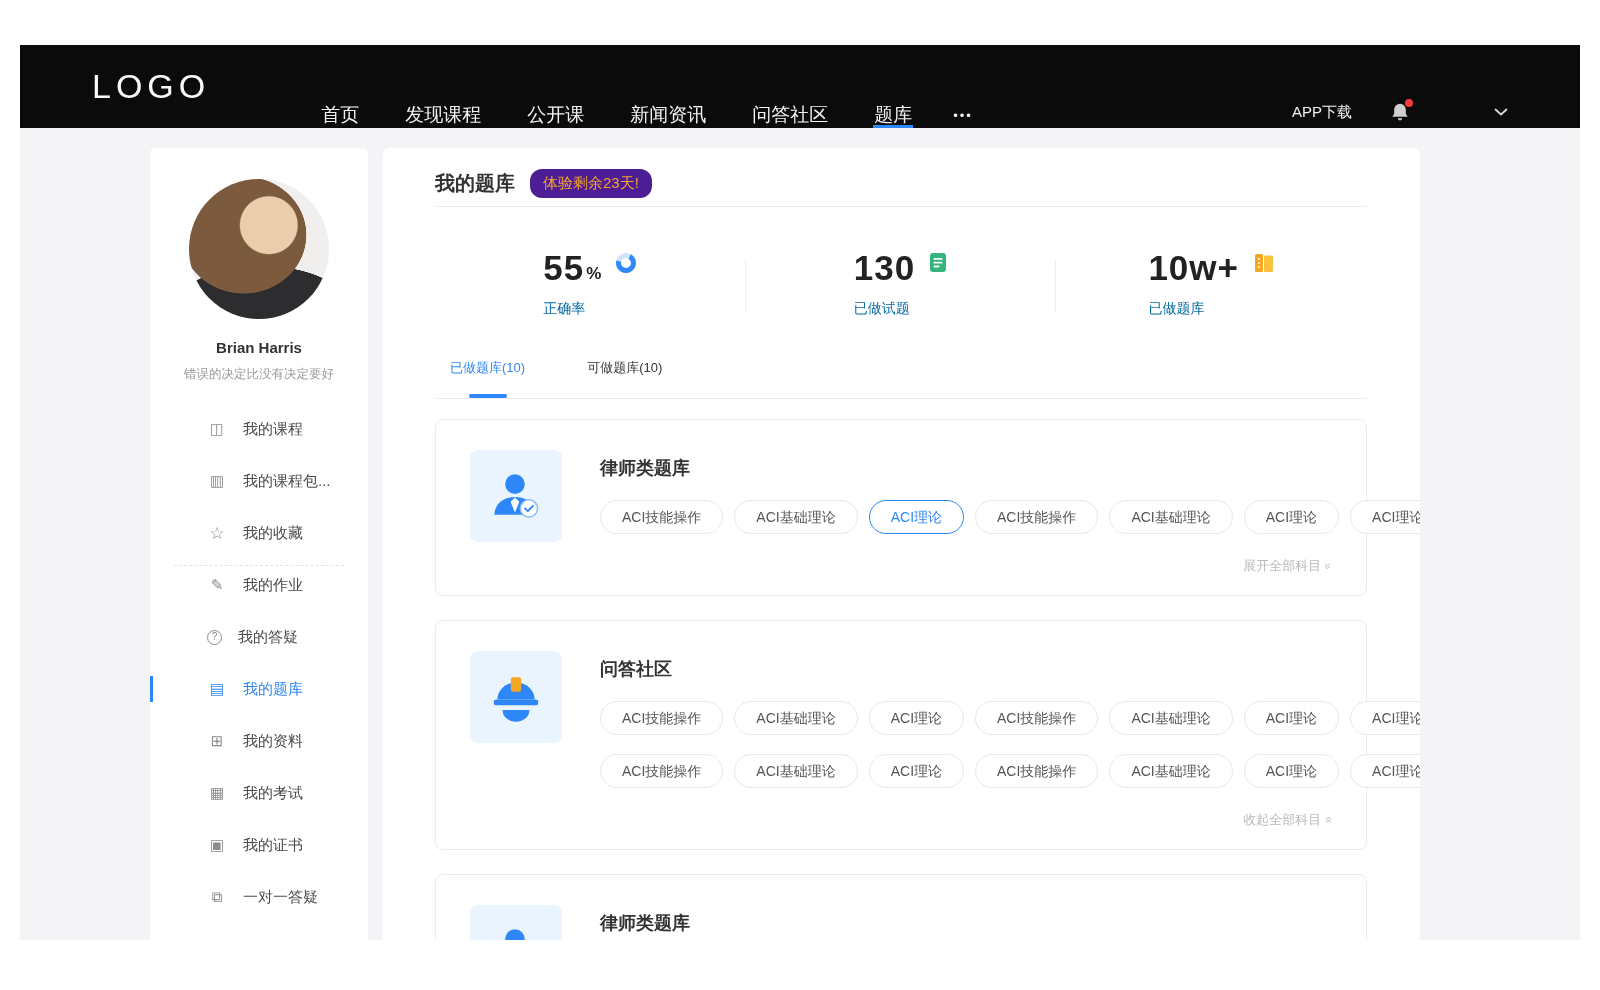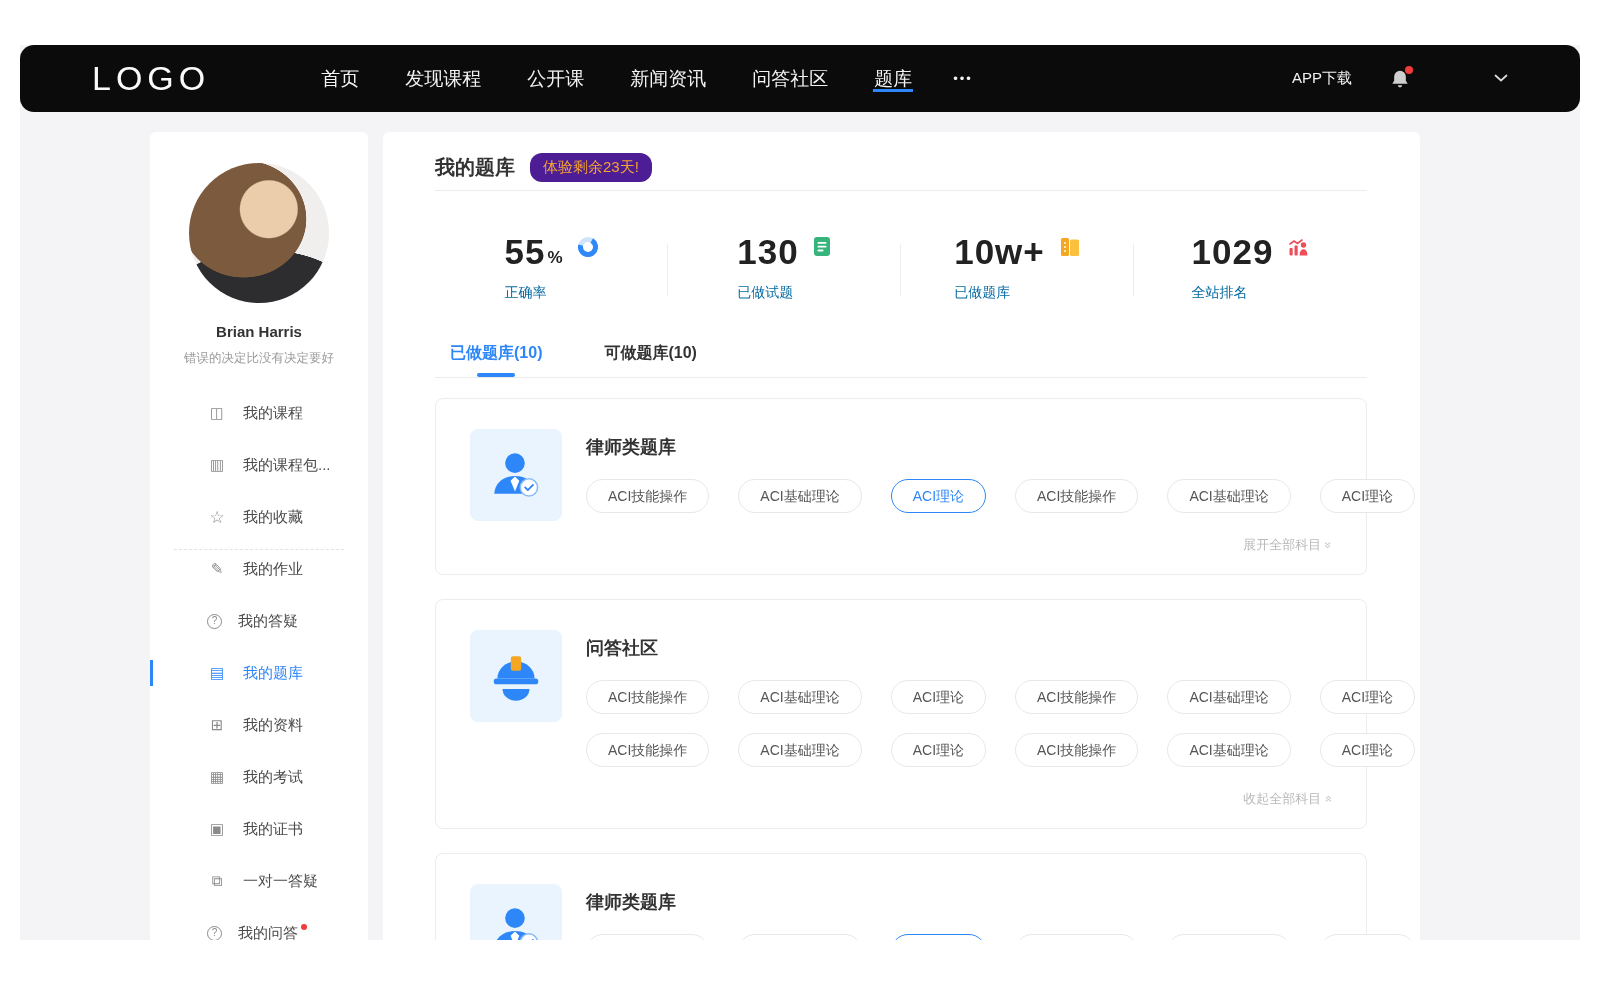--- a/index.html
+++ b/index.html
@@ -1,20 +1,20 @@
 <!DOCTYPE html>
 <html><head>
 <meta charset="utf-8">
 <style>
   * { margin:0; padding:0; box-sizing:border-box; }
   html,body { width:1600px; height:990px; background:#ffffff; font-family:"Liberation Sans","DejaVu Sans",sans-serif; }
   .app { position:absolute; left:20px; top:45px; width:1560px; height:895px; background:#f4f4f6; overflow:hidden; }
 
   
-  .nav { height:67px; background:#0b0b0c; display:flex; align-items:center; color:#fff;border-radius:14px; }
+  .nav { height:83px; background:#0b0b0c; display:flex; align-items:flex-end; color:#fff; }
   .logo { font-size:34px; font-weight:300; letter-spacing:5px; color:#fafafa; align-self:center; margin-left:72px; cursor:pointer; }
   .menu { display:flex; align-items:stretch; margin-left:88px; }
   .nav-item { position:relative; display:flex; align-items:center; padding:0 23px; font-size:19px; color:#f2f2f2; cursor:pointer; text-decoration:none; }
   .nav-item.active::after { content:""; position:absolute; left:50%; transform:translateX(-50%); bottom:0; width:40px; height:3px; background:#2e87f8; }
   .nav-item.more { letter-spacing:2px; font-size:13px; padding:0 18px; }
   .nav-right { margin-left:auto; display:flex; align-items:center; padding-right:72px; }
   .appdl { font-size:15px; color:#f2f2f2; cursor:pointer; text-decoration:none; }
   .bell { position:relative; margin-left:38px; cursor:pointer; display:flex; }
   .bell .dot { position:absolute; top:-2px; right:-3px; width:8px; height:8px; border-radius:50%; background:#f43b3b; }
   .nav-avatar { width:32px; height:32px; border-radius:50%; margin-left:34px; cursor:pointer;
@@ -72,31 +72,31 @@
   .stat:not(:last-child)::after { content:""; position:absolute; right:0; top:10px; height:52px; width:1px; background:#ededed; }
   .stat-inner { display:inline-block; text-align:left; }
   .stat-top { display:flex; align-items:flex-start; }
   .stat-value { font-size:35px; font-weight:700; color:#222; line-height:1.05; letter-spacing:1px; }
   .stat-unit { font-size:17px; font-weight:700; color:#222; align-self:flex-end; margin:0 0 3px 2px; }
   .stat-icon { margin:2px 0 0 14px; display:flex; }
   .stat-label { margin-top:13px; font-size:14px; color:#0369a1; }
 
   
   .tabs { margin-top:41px; border-bottom:1px solid #ececec; display:flex; padding-left:15px; }
-  .tab { position:relative; font-size:16px; font-weight:700; color:#333; padding-bottom:13px; margin-right:62px; cursor:pointer; }
+  .tab { position:relative; font-size:13px; font-weight:400; color:#333; padding-bottom:21px; margin-right:62px; cursor:pointer; }
   .tab.active { color:#2e87f8; }
   .tab.active::after { content:""; position:absolute; left:50%; transform:translateX(-50%); bottom:0; width:38px; height:4px; border-radius:2px; background:#2e87f8; }
 
   
   .card { margin-top:20px; border:1px solid #ececec; border-radius:8px; background:#fff; display:flex; padding:30px 32px 6px 34px; }
   .card + .card { margin-top:24px; }
   .card-icon { width:92px; height:92px; border-radius:8px; background:#eaf4fe; flex:none; display:flex; align-items:center; justify-content:center; overflow:hidden; }
-  .card-body { flex:1; margin-left:24px; min-width:0; }
+  .card-body { flex:1; margin-left:38px; min-width:0; }
   .card-title { font-size:18px; font-weight:700; color:#333; margin:6px 0 20px; }
-  .tag-row { display:flex; gap:29px; margin-bottom:19px; flex-wrap:nowrap; }
+  .tag-row { display:flex; gap:11px; margin-bottom:19px; flex-wrap:nowrap; }
   .tag { height:34px; line-height:32px; border:1px solid #e8e8e8; border-radius:17px; padding:0 21px; font-size:14px; color:#555; background:#fff; white-space:nowrap; cursor:pointer; }
   .tag.active { border-color:#2e87f8; color:#2e87f8; }
   .card-footer { text-align:right; color:#b9b9b9; font-size:13px; padding:4px 2px 14px; cursor:pointer; }
   .chevrons-down, .chevrons-up { display:inline-block; font-size:12px; margin-left:4px; color:#c5c5c5; }
   .chevrons-down { transform:rotate(90deg); }
   .chevrons-up { transform:rotate(-90deg); }
 </style>
 </head>
 <body>
 
@@ -291,37 +291,20 @@
                   <rect x="11" y="3.5" width="9" height="16.5" rx="1.5" fill="#fbc13c"></rect>
                   <circle cx="6" cy="7" r="1" fill="#fff"></circle>
                     <circle cx="6" cy="11" r="1" fill="#fff"></circle>
                     <circle cx="6" cy="15" r="1" fill="#fff"></circle>
                 </svg>
               </span>
             </div>
             <div class="stat-label">已做题库</div>
           </div>
         </div>
-        <div class="stat">
-          <div class="stat-inner">
-            <div class="stat-top">
-              <span class="stat-value">1029</span>
-              <span class="stat-icon">
-                <svg width="22" height="22" viewBox="0 0 22 22">
-                  <path d="M3 8l4-3 3.5 2.5L15 4" stroke="#ee4d5a" stroke-width="1.6" fill="none" stroke-linecap="round"></path>
-                  <rect x="2.5" y="12" width="3.2" height="7.5" rx="1" fill="#ee4d5a"></rect>
-                  <rect x="7.5" y="9.5" width="3.2" height="10" rx="1" fill="#ee4d5a"></rect>
-                  <circle cx="16.5" cy="9" r="2.7" fill="#ee4d5a"></circle>
-                  <path d="M12.6 19.5c0-4.2 1.7-6.3 3.9-6.3s3.9 2.1 3.9 6.3z" fill="#ee4d5a"></path>
-                </svg>
-              </span>
-            </div>
-            <div class="stat-label">全站排名</div>
-          </div>
-        </div>
       </div>
 
       <div class="tabs">
 
           <span class="tab active">已做题库(10)</span>
 
           <span class="tab">可做题库(10)</span>
 
       </div>
 

